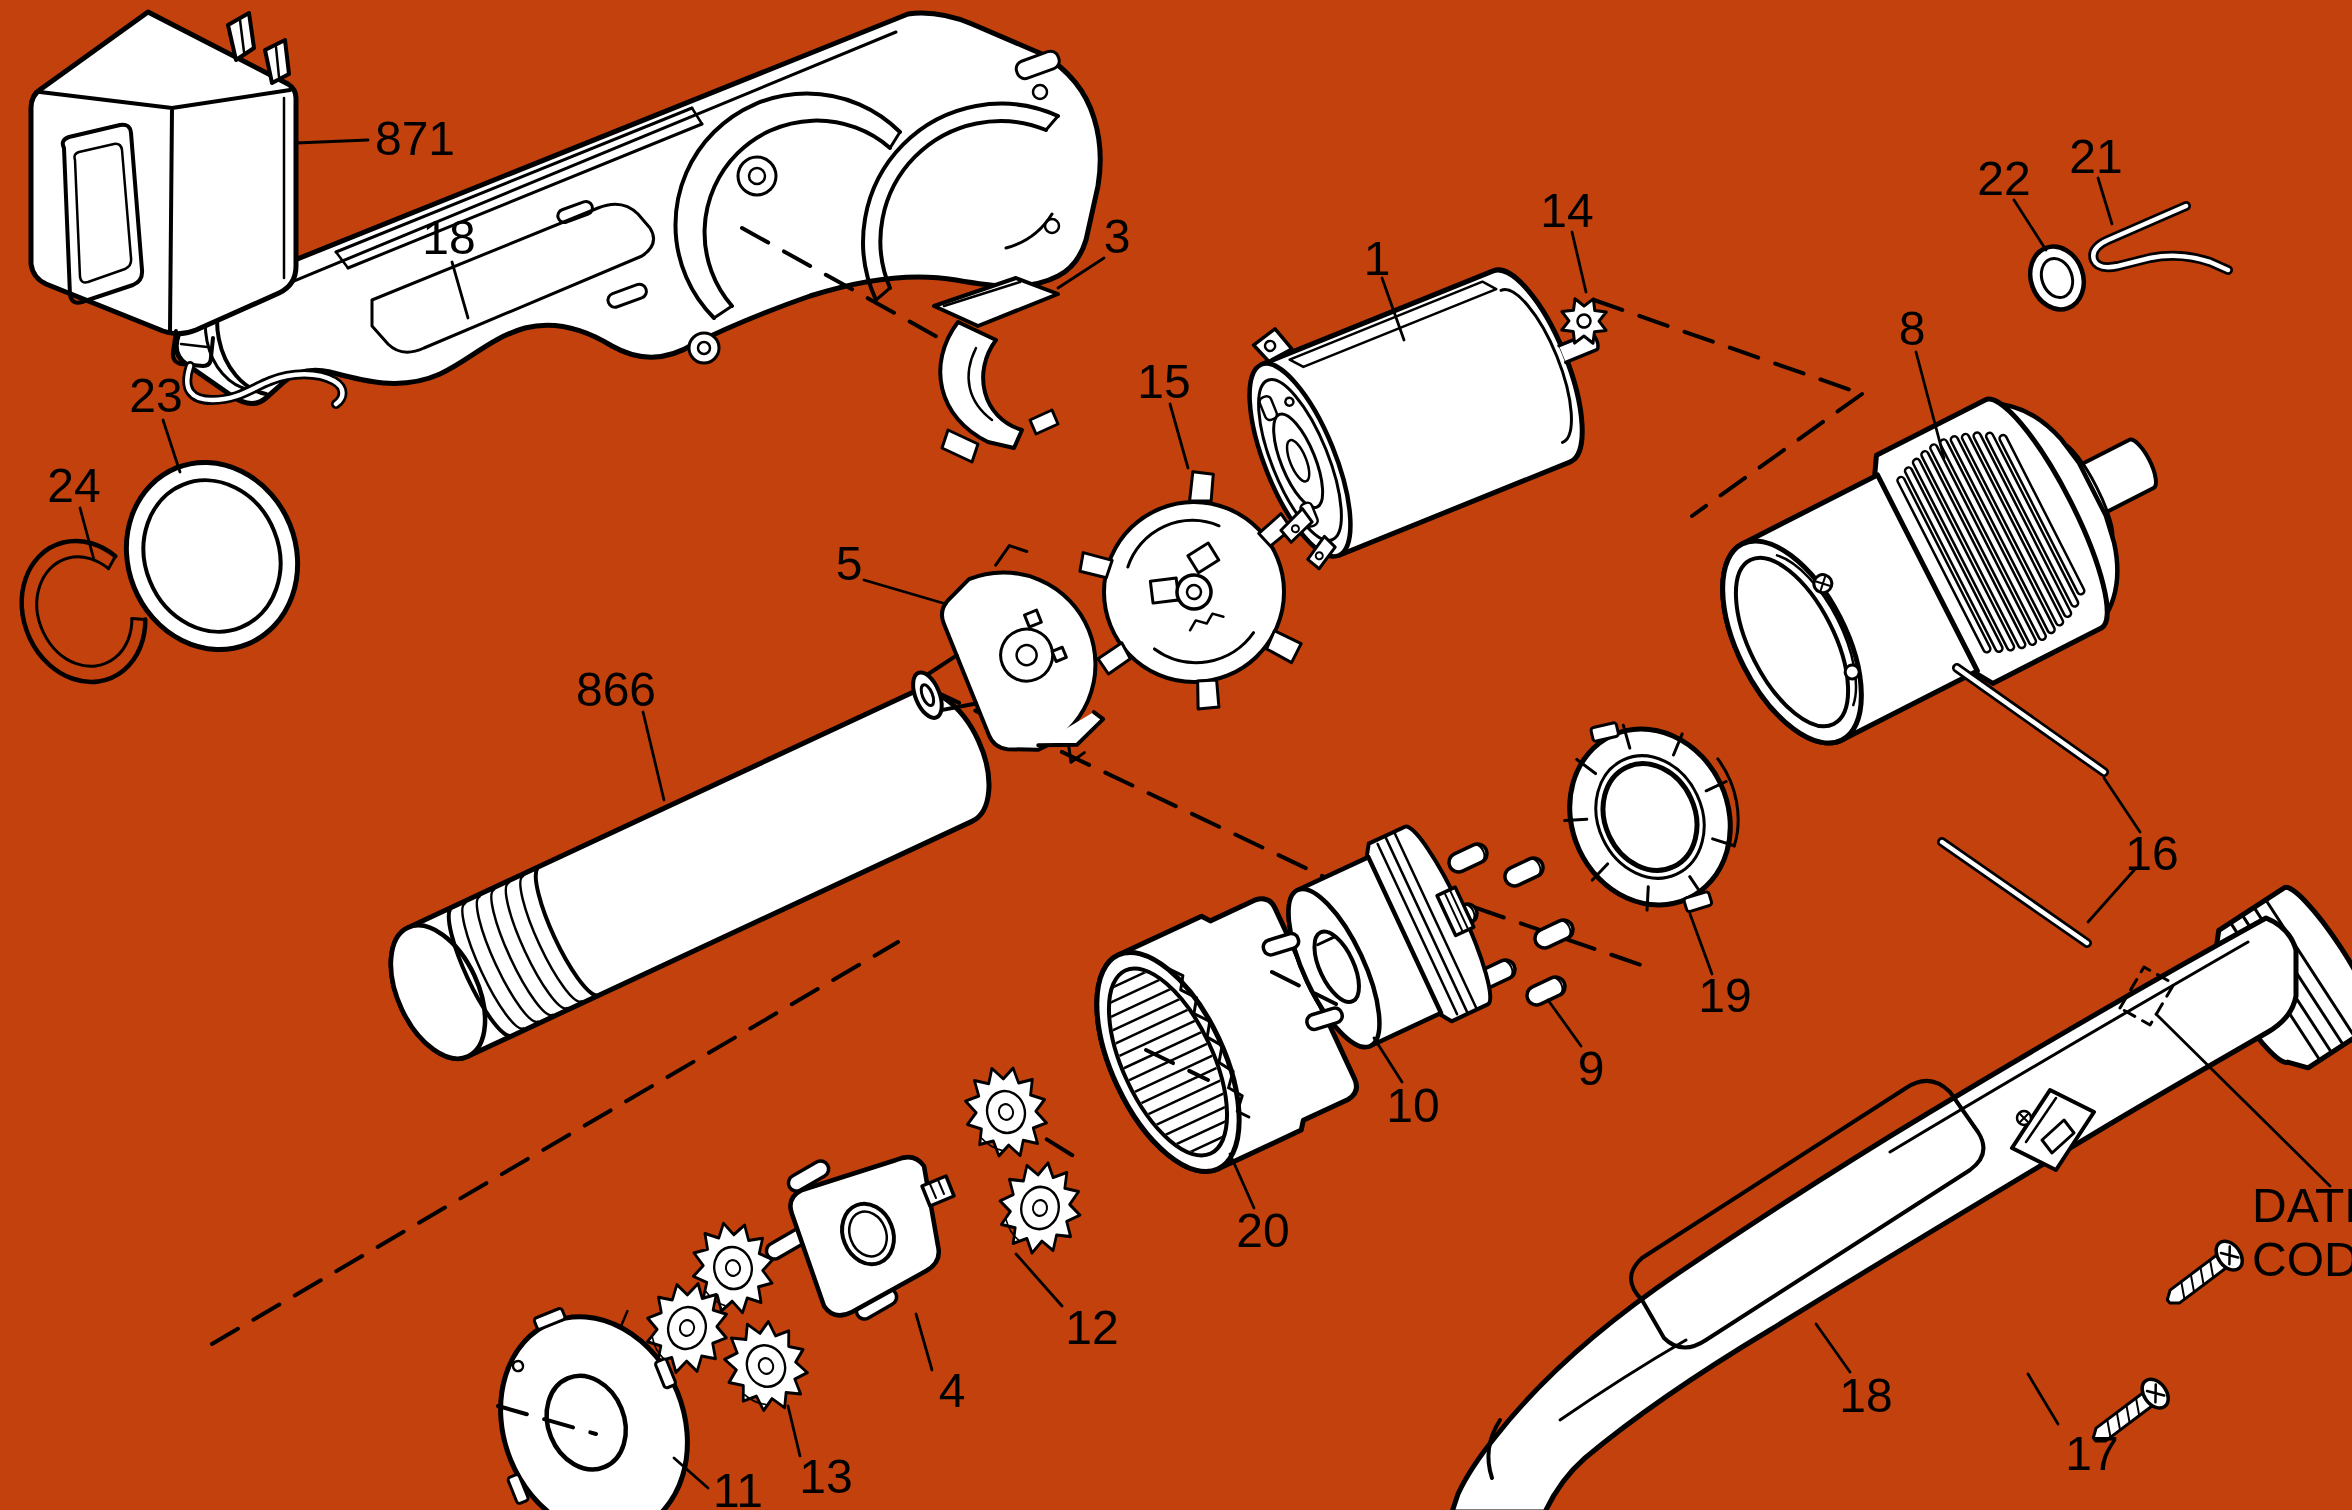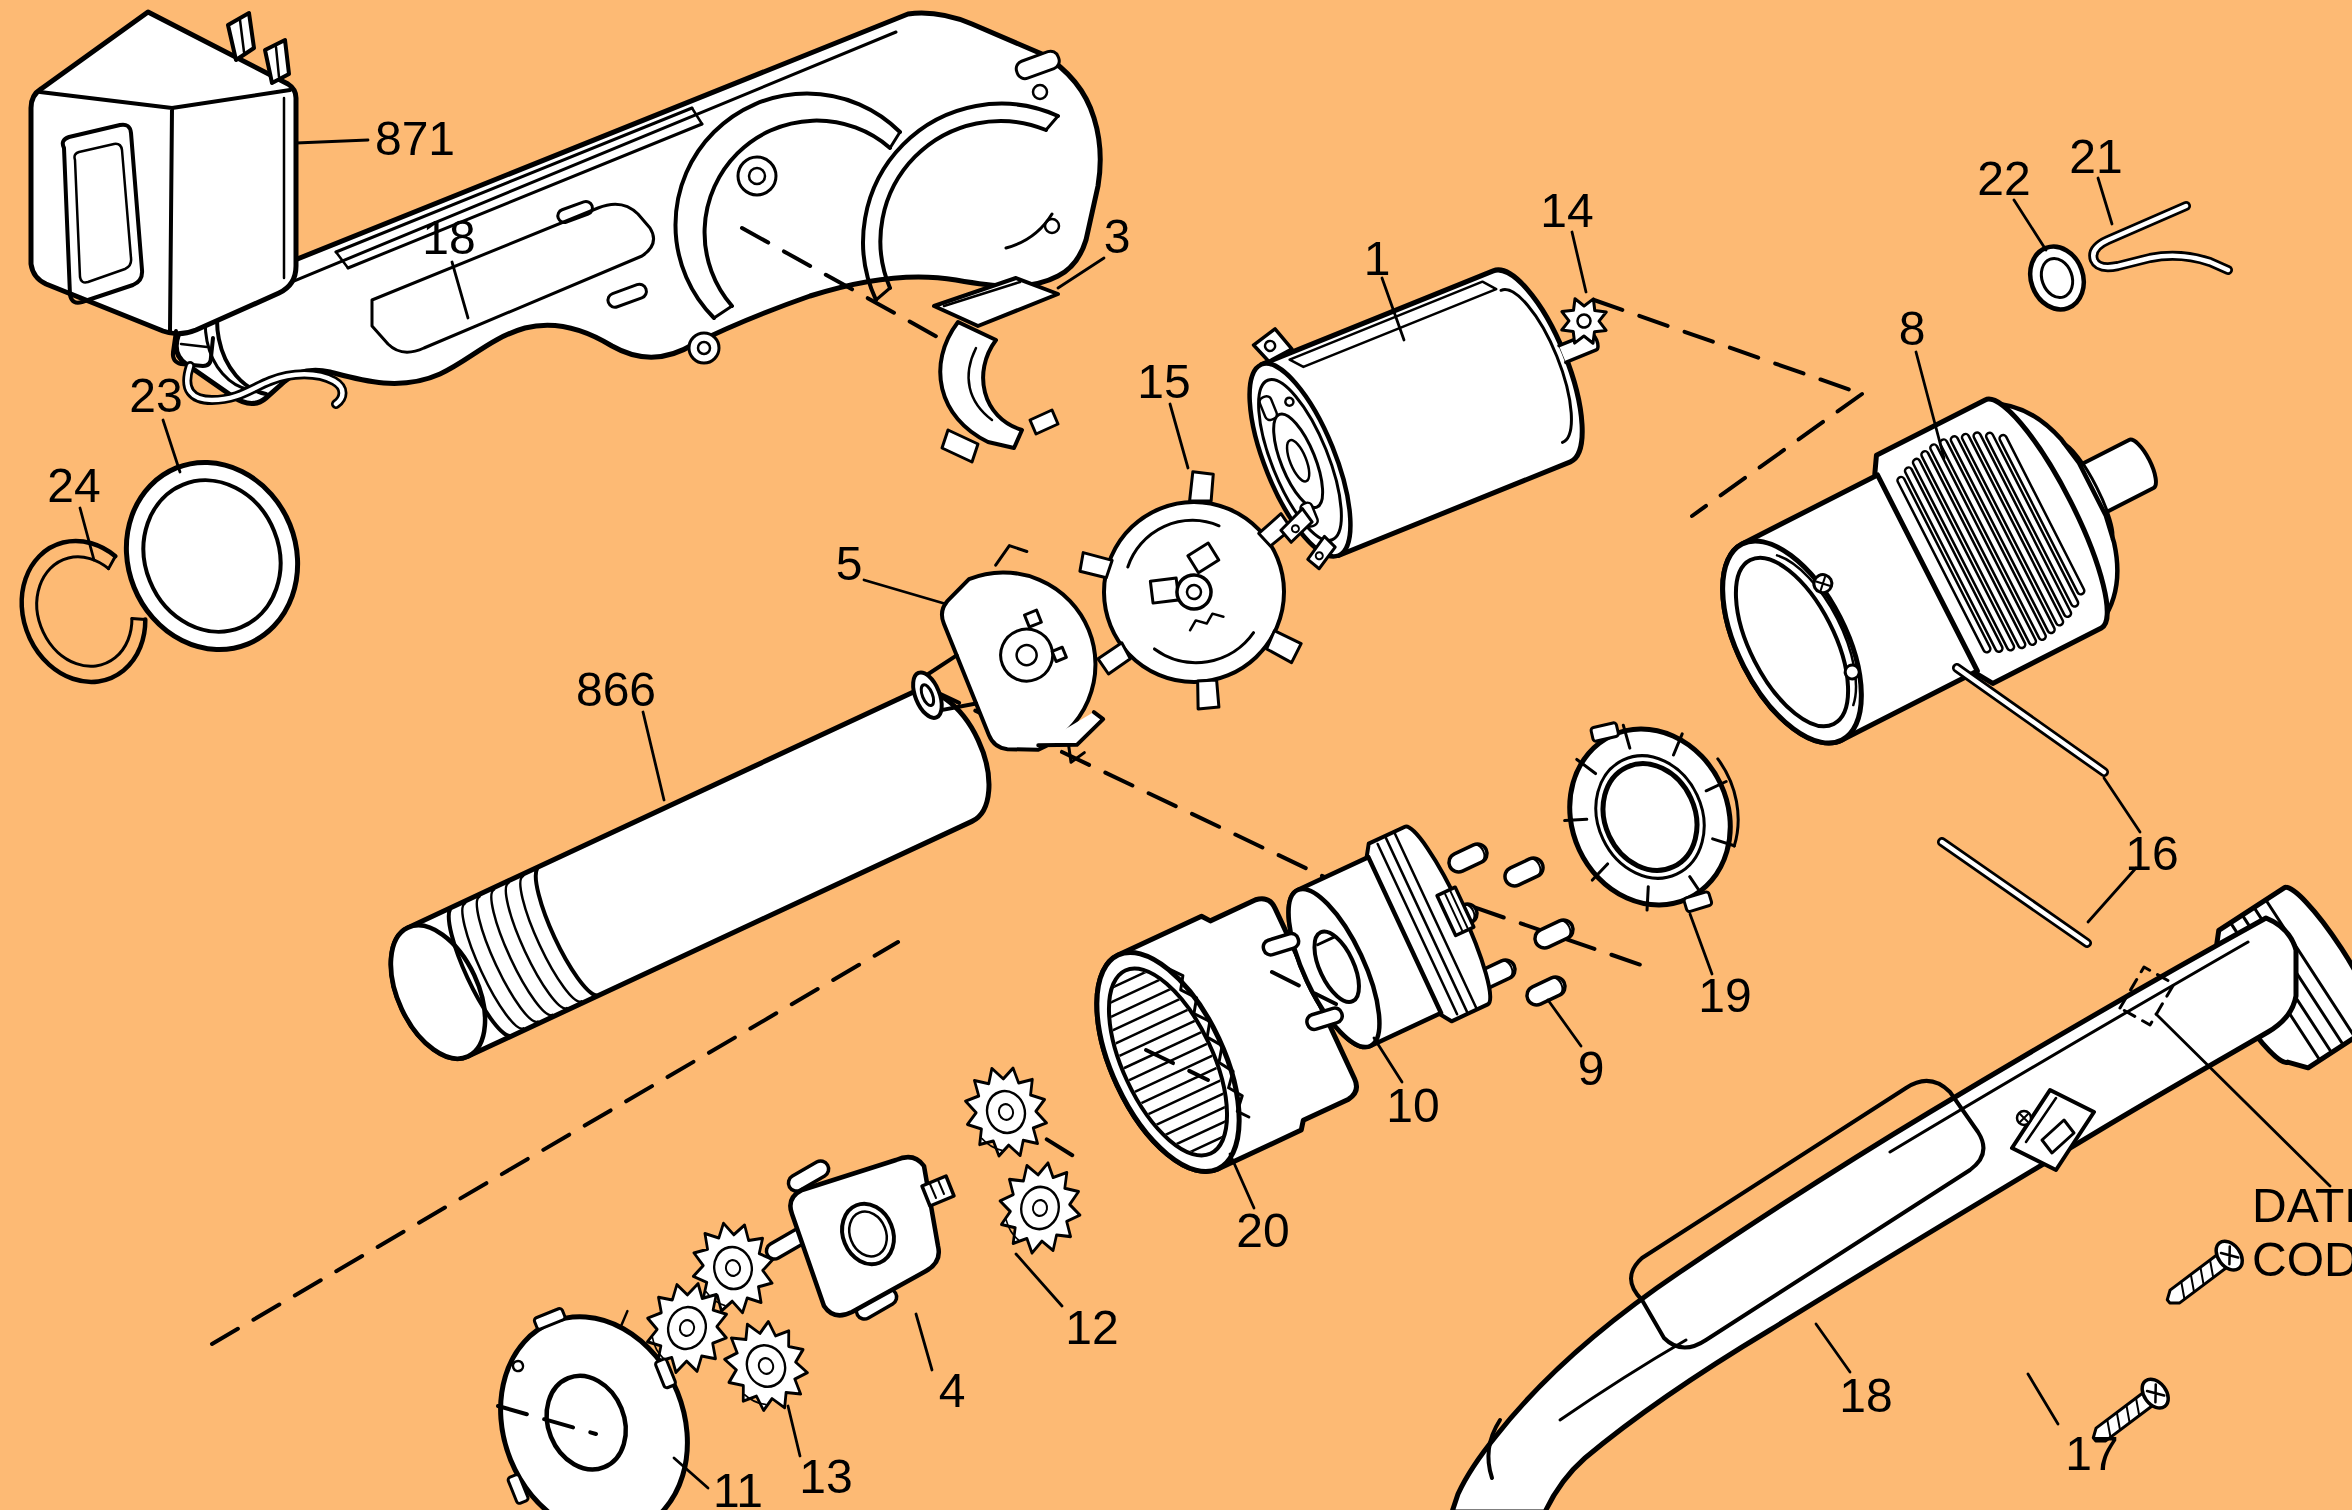--- a/index.html
+++ b/index.html
@@ -1,16 +1,16 @@
 <!DOCTYPE html>
 <html><head>
 <meta charset="utf-8">
 <style>
   html,body{margin:0;padding:0;background:#fff;}
-  .stage{width:2352px;height:1510px;position:relative;background:#fdba74;overflow:hidden;}
+  .stage{width:2352px;height:1510px;position:relative;background:#c2410c;overflow:hidden;}
   svg{display:block;}
   svg *{stroke-linecap:round;stroke-linejoin:round;}
   .f{fill:#fff;stroke:#000;}
   .nf{fill:none;stroke:#000;}
   .s2{stroke-width:2;} .s25{stroke-width:2.5;} .s3{stroke-width:3;} .s35{stroke-width:3.5;}
   .s4{stroke-width:4;} .s45{stroke-width:4.5;} .s5{stroke-width:5;}
   .dash{stroke-dasharray:30 18;stroke-width:4;fill:none;stroke:#000;}
   .dashsm{stroke-dasharray:12 9;stroke-width:3;fill:none;stroke:#000;}
   .lead{stroke:#000;stroke-width:2.8;fill:none;}
   .wire{stroke:#000;stroke-width:10;fill:none;}

